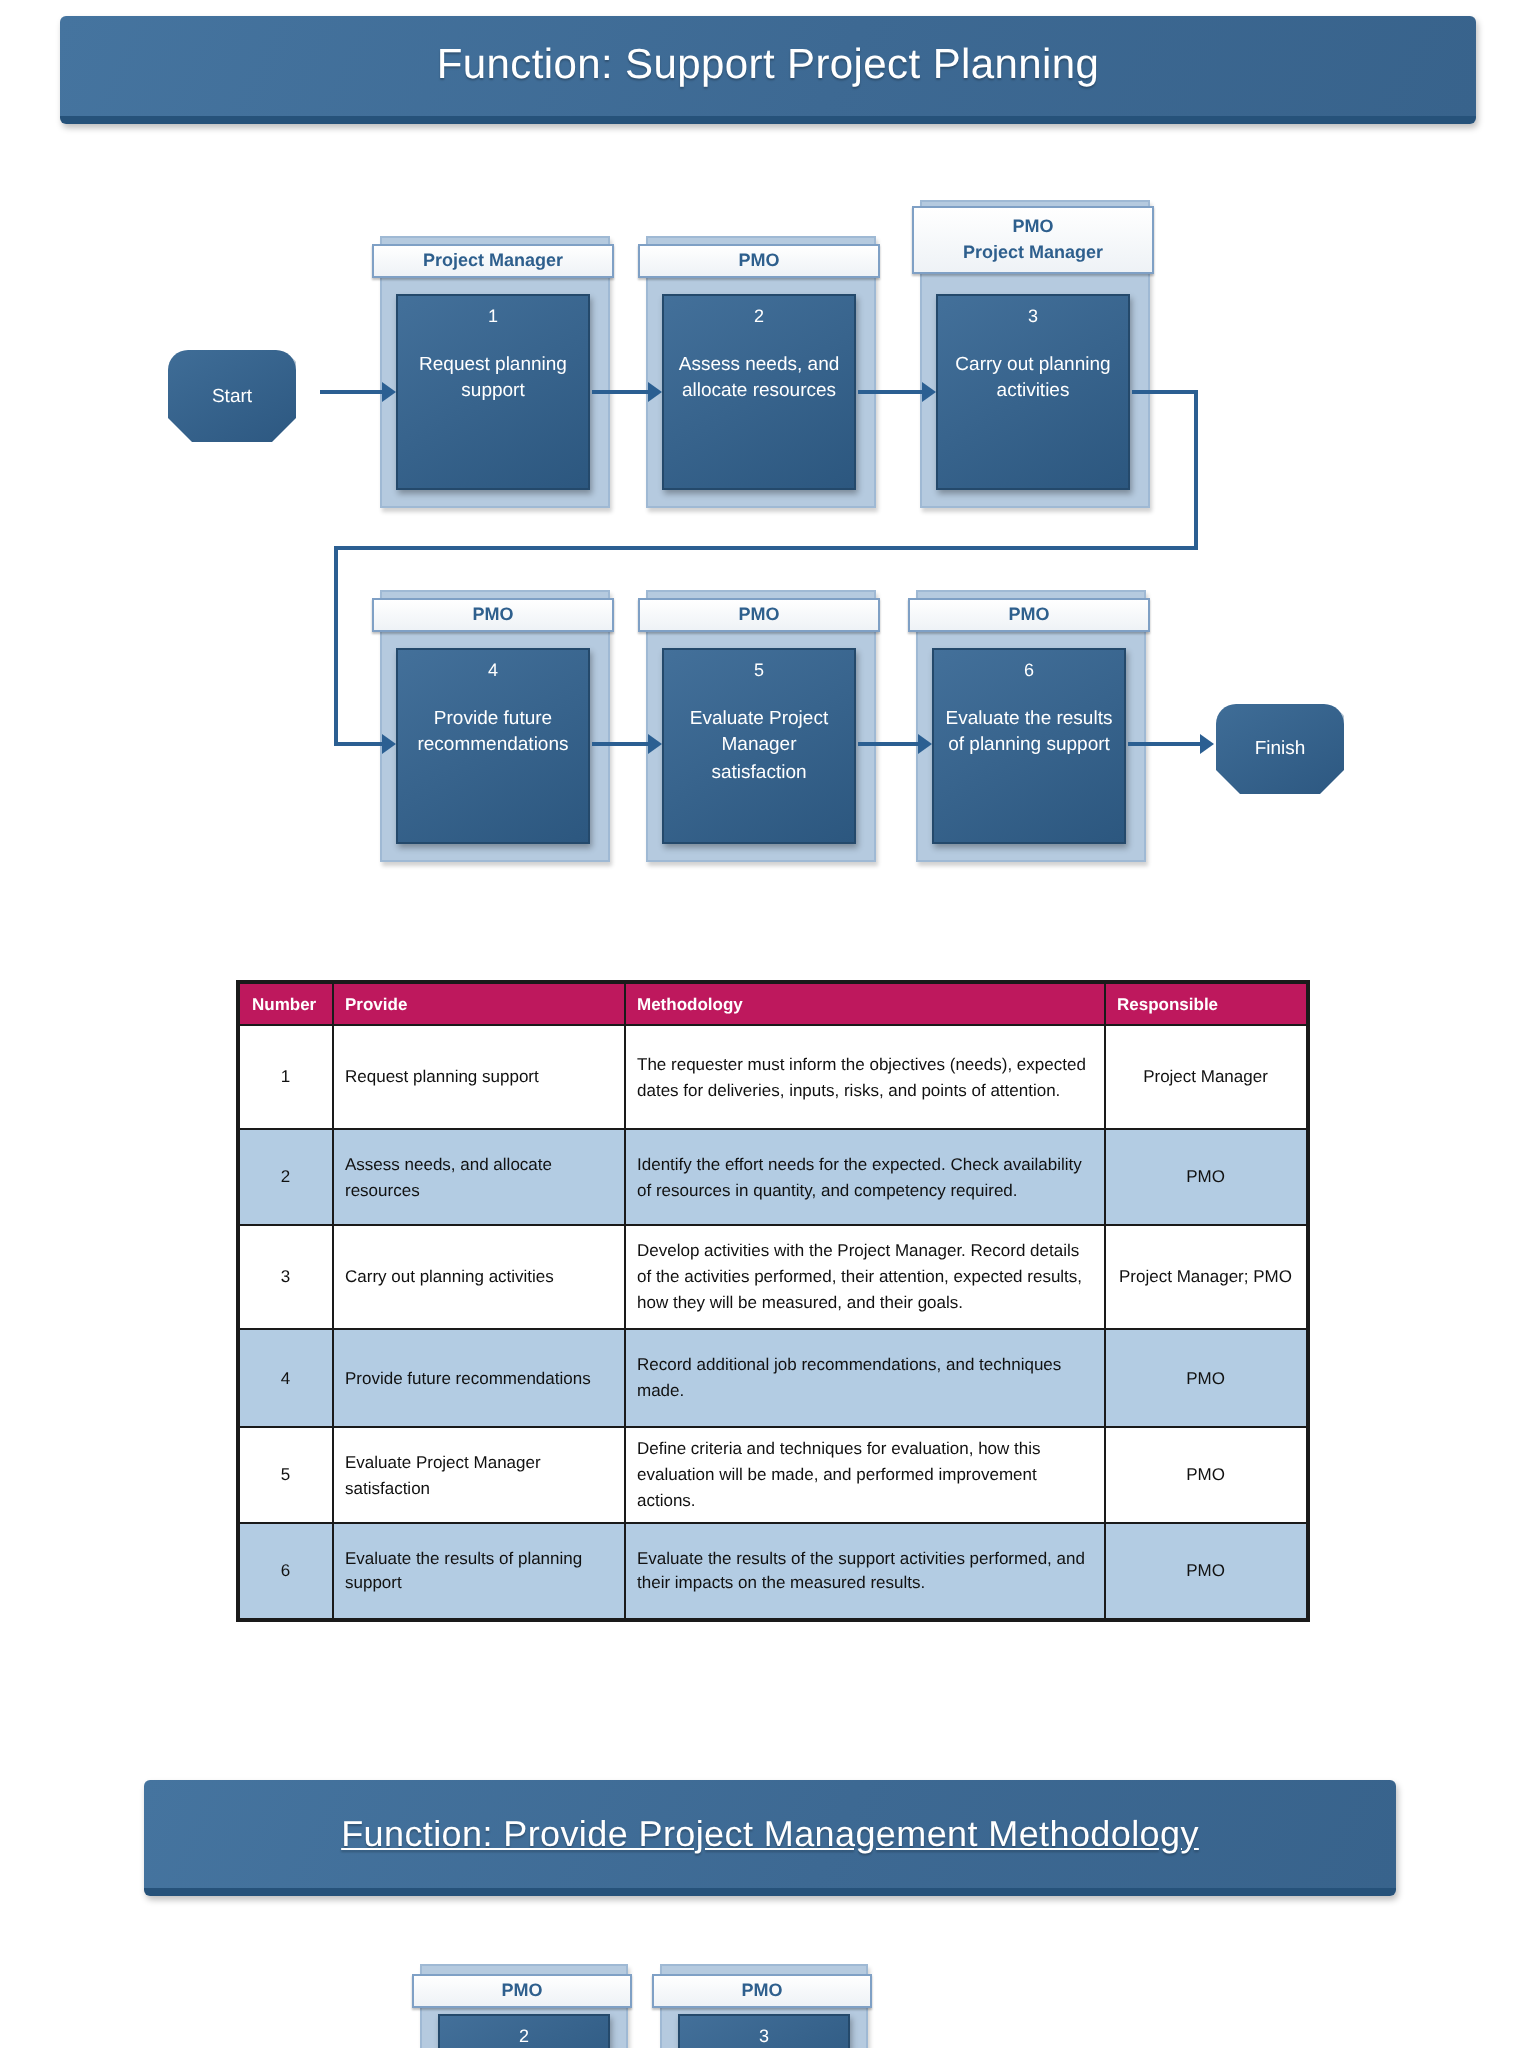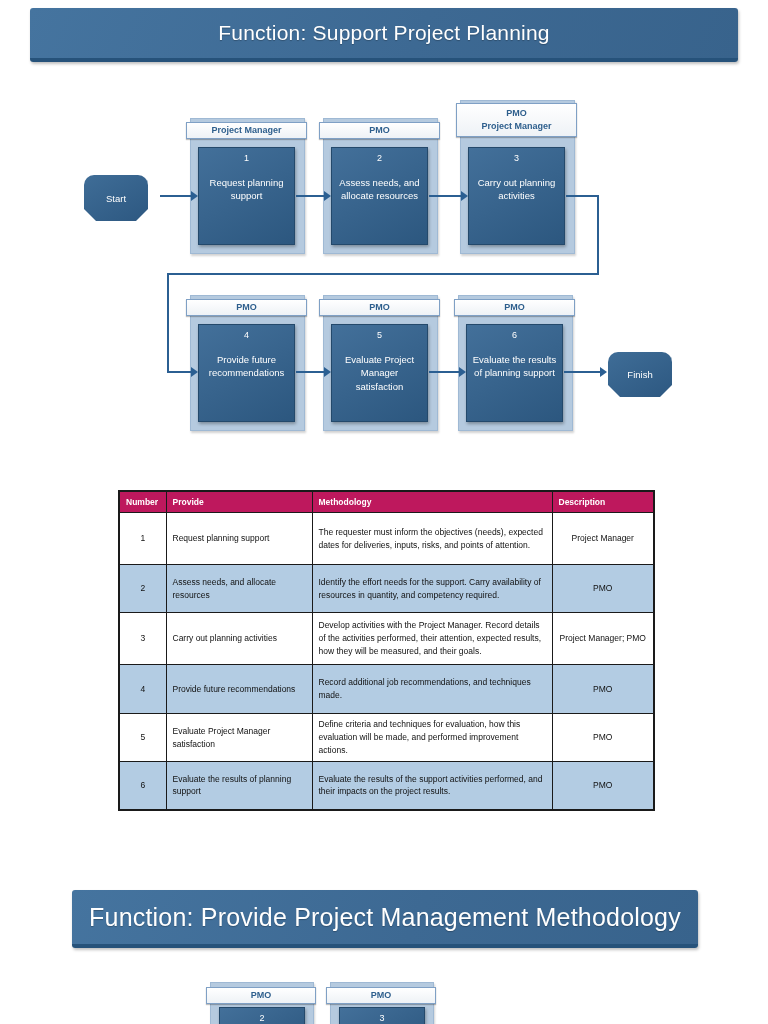--- a/index.html
+++ b/index.html
@@ -140,32 +140,32 @@
         <col style="width:47px;">
         <col style="width:146px;">
         <col style="width:240px;">
         <col style="width:102px;">
       </colgroup>
     <tbody>
         <tr>
       <th>Number</th>
       <th>Provide</th>
       <th>Methodology</th>
-      <th>Description</th>
+      <th>Responsible</th>
     </tr>
     <tr style="height:52px;">
       <td class="c">1</td>
       <td class="l">Request planning support</td>
       <td class="l">The requester must inform the objectives (needs), expected dates for deliveries, inputs, risks, and points of attention.</td>
       <td class="c">Project Manager</td>
     </tr>
     <tr class="alt" style="height:48px;">
       <td class="c">2</td>
       <td class="l">Assess needs, and allocate resources</td>
-      <td class="l">Identify the effort needs for the support. Carry availability of resources in quantity, and competency required.</td>
+      <td class="l">Identify the effort needs for the expected. Check availability of resources in quantity, and competency required.</td>
       <td class="c">PMO</td>
     </tr>
     <tr style="height:52px;">
       <td class="c">3</td>
       <td class="l">Carry out planning activities</td>
       <td class="l">Develop activities with the Project Manager. Record details of the activities performed, their attention, expected results, how they will be measured, and their goals.</td>
       <td class="c">Project Manager; PMO</td>
     </tr>
     <tr class="alt" style="height:49px;">
       <td class="c">4</td>
@@ -175,28 +175,28 @@
     </tr>
     <tr style="height:48px;">
       <td class="c">5</td>
       <td class="l">Evaluate Project Manager satisfaction</td>
       <td class="l">Define criteria and techniques for evaluation, how this evaluation will be made, and performed improvement actions.</td>
       <td class="c">PMO</td>
     </tr>
     <tr class="alt" style="height:48px;">
       <td class="c">6</td>
       <td class="l">Evaluate the results of planning support</td>
-      <td class="l">Evaluate the results of the support activities performed, and their impacts on the project results.</td>
+      <td class="l">Evaluate the results of the support activities performed, and their impacts on the measured results.</td>
       <td class="c">PMO</td>
     </tr>
   </tbody>
     </table>
 
   <div class="banner" style="left:72px;top:890px;width:626px;height:54px;">
-    <div class="t" style="font-size:25px;">Function: Provide Project Management Methodology</div>
+    <div class="t" style="font-size:18px;text-decoration:underline;">Function: Provide Project Management Methodology</div>
   </div>
 
   <div class="frame" style="left:210px;top:982px;width:102px;height:60px;"></div>
   <div class="hdr" style="left:206px;top:987px;width:108px;height:15px;">
     <span>PMO</span>
   </div>
   <div class="dark" style="left:219px;top:1007px;width:84px;height:40px;">
     <div class="num">2</div>
   </div>
 

